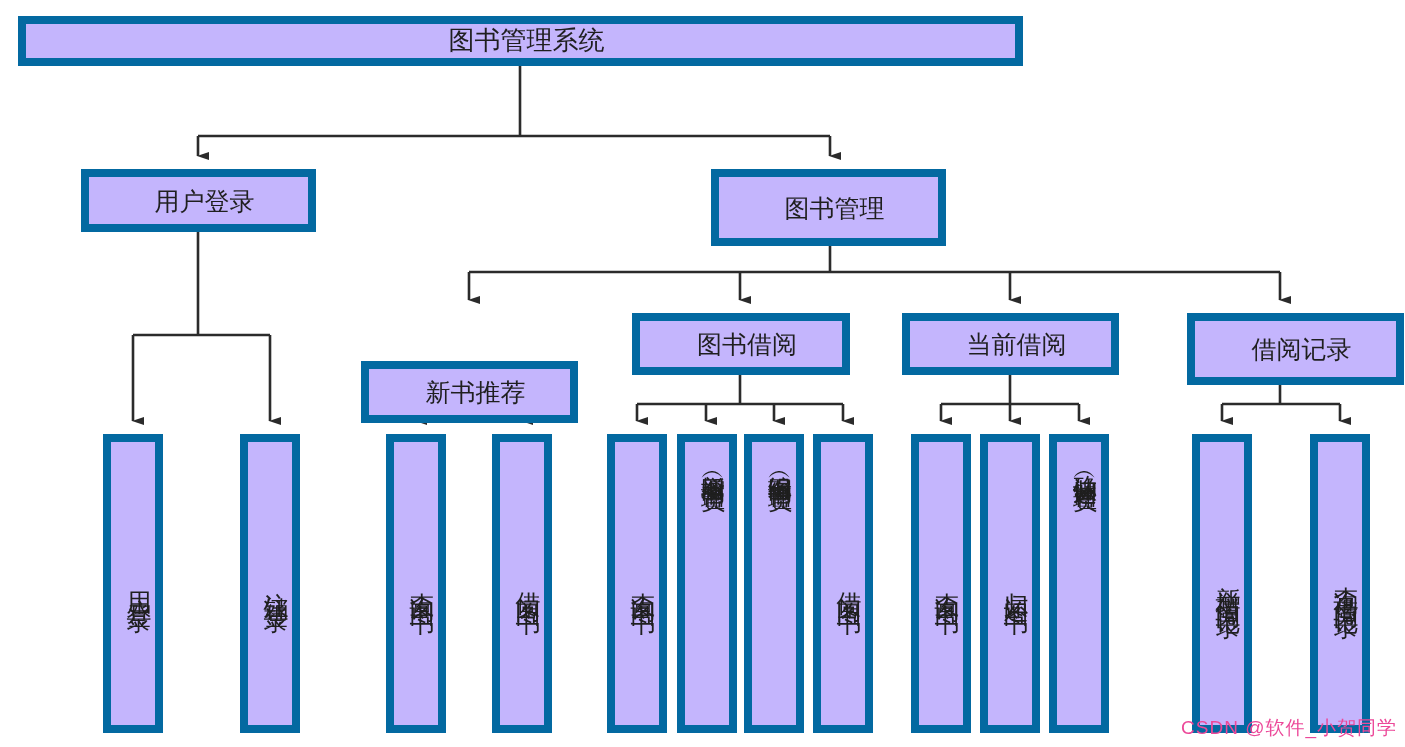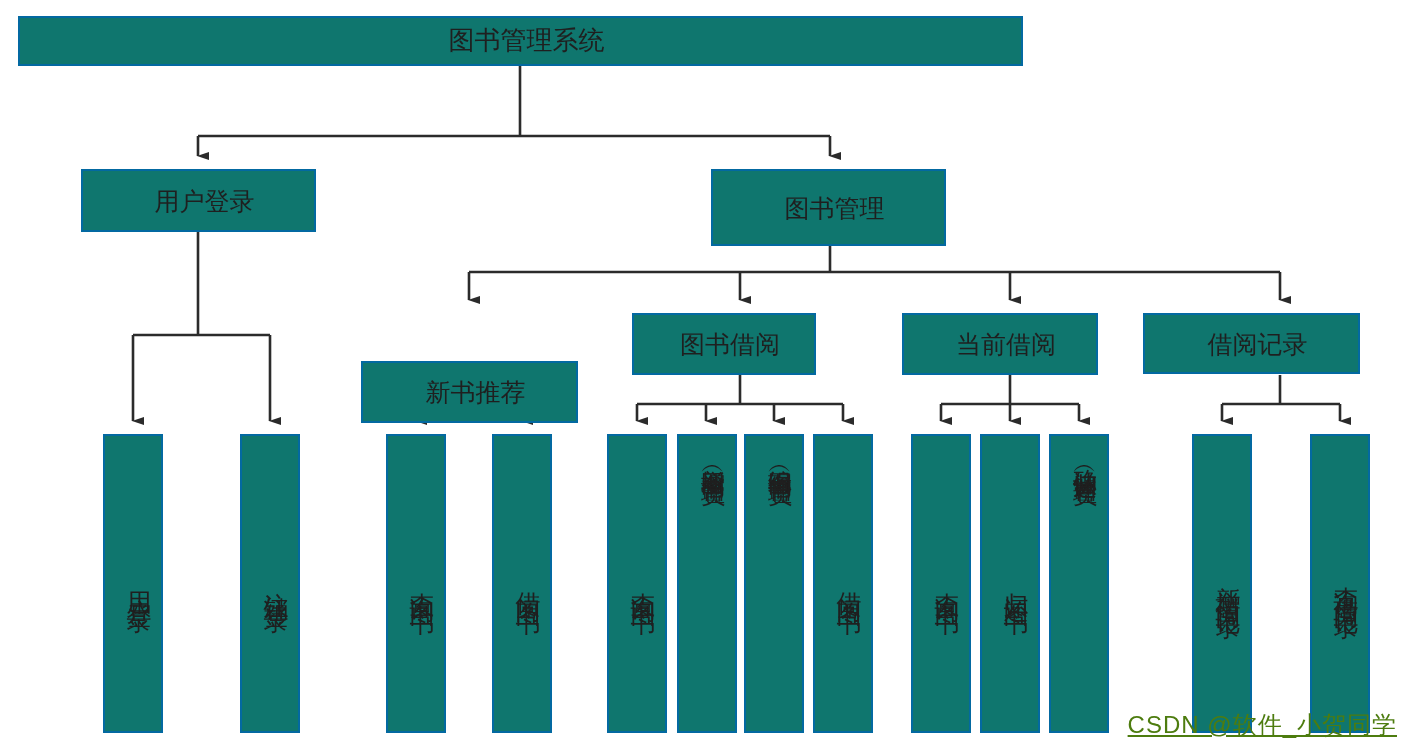--- a/index.html
+++ b/index.html
@@ -9,22 +9,22 @@
     background:#ffffff;
     font-family:"Liberation Sans","DejaVu Sans",sans-serif;
     overflow:hidden;
   }
   #canvas{position:relative;width:1405px;height:747px;}
   svg#wires{position:absolute;left:0;top:0;width:1405px;height:747px;}
 
   .node{
     position:absolute;
     box-sizing:border-box;
-    background:#0f766e;
-    border:2px solid #0369a1;
+    background:#c4b5fd;
+    border:8px solid #0369a1;
     display:flex;
     align-items:center;
     justify-content:center;
     color:#1f1f1f;
     z-index:2;
     padding-left:12px;
   }
   .node .lbl{
     display:block;
     text-align:center;
@@ -49,27 +49,26 @@
     line-height:1.0;
     letter-spacing:6px;
     white-space:nowrap;
   }
   .node.leaf.tight .lbl{letter-spacing:2px;font-size:24px;}
   .node.leaf.centered{align-items:center;padding-top:0;}
 
   .watermark{
     position:absolute;
     right:8px;bottom:6px;
-    font-size:24px;
-    color:#4d7c0f;
+    font-size:19px;
+    color:#ec4899;
     letter-spacing:1px;
     z-index:5;
     white-space:nowrap;
     pointer-events:none;
-    text-decoration:underline;
   }
 </style>
 </head>
 <body>
 
 <div id="canvas">
 
   <svg id="wires" viewBox="0 0 1405 747" xmlns="http://www.w3.org/2000/svg">
     <defs>
       <marker id="arw" markerWidth="10" markerHeight="12" refX="4" refY="11" orient="auto" markerUnits="userSpaceOnUse">
@@ -131,29 +130,29 @@
   </div>
 
   <div class="node horiz" style="left:711px;top:169px;width:235px;height:77px;">
     <span class="lbl">图书管理</span>
   </div>
 
   <div class="node horiz" style="left:361px;top:313px;width:217px;height:62px;margin-top:48px;">
     <span class="lbl">新书推荐</span>
   </div>
 
-  <div class="node horiz" style="left:632px;top:313px;width:184px;height:62px;">
+  <div class="node horiz" style="left:632px;top:313px;width:218px;height:62px;">
     <span class="lbl">图书借阅</span>
   </div>
 
-  <div class="node horiz" style="left:902px;top:313px;width:196px;height:62px;">
+  <div class="node horiz" style="left:902px;top:313px;width:217px;height:62px;">
     <span class="lbl">当前借阅</span>
   </div>
 
-  <div class="node horiz" style="left:1143px;top:313px;width:217px;height:61px;">
+  <div class="node horiz" style="left:1187px;top:313px;width:217px;height:72px;">
     <span class="lbl">借阅记录</span>
   </div>
 
   <div class="node leaf centered" style="left:103px;top:434px;width:60px;height:299px;">
     <span class="lbl">用户登录</span>
   </div>
 
   <div class="node leaf centered" style="left:240px;top:434px;width:60px;height:299px;">
     <span class="lbl">注销登录</span>
   </div>

